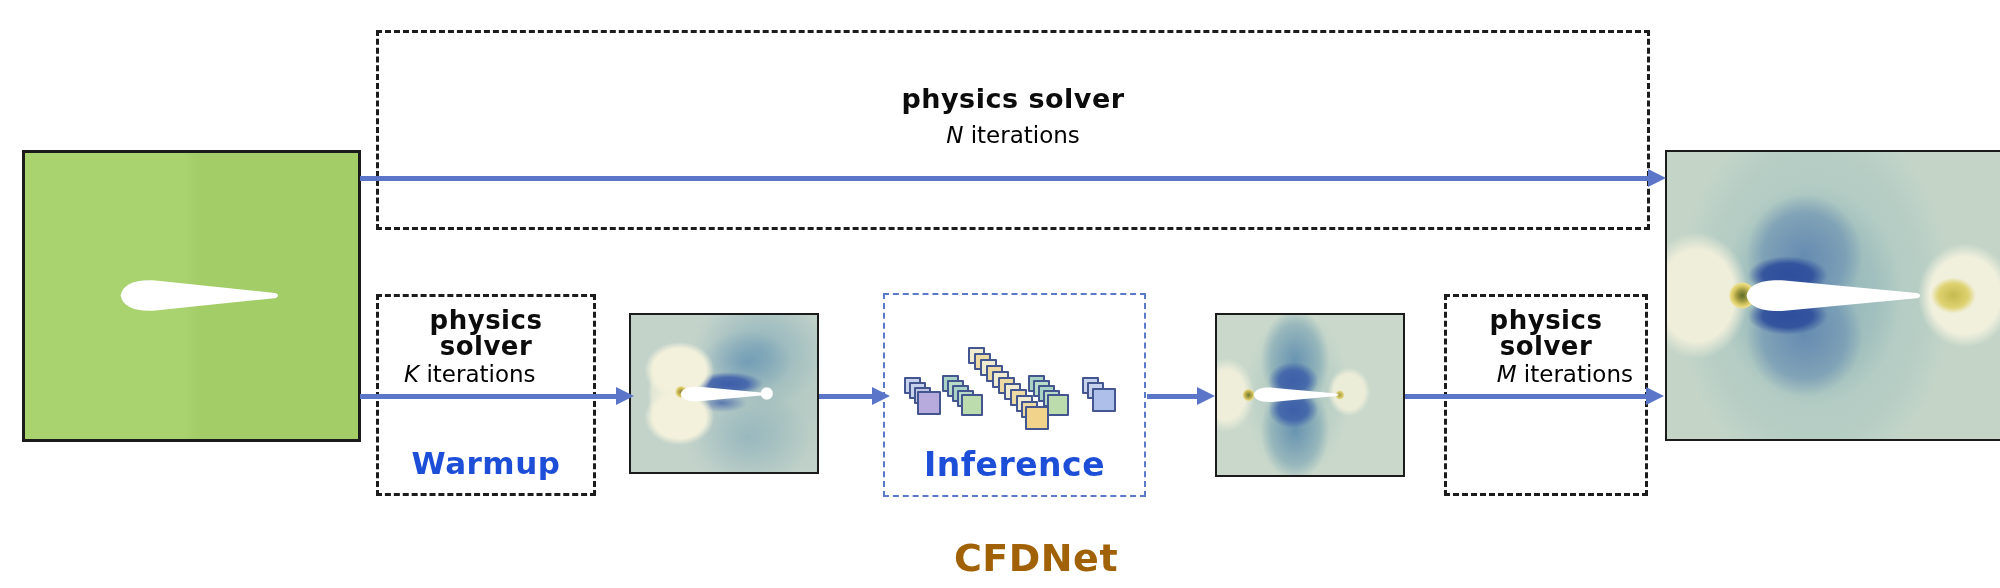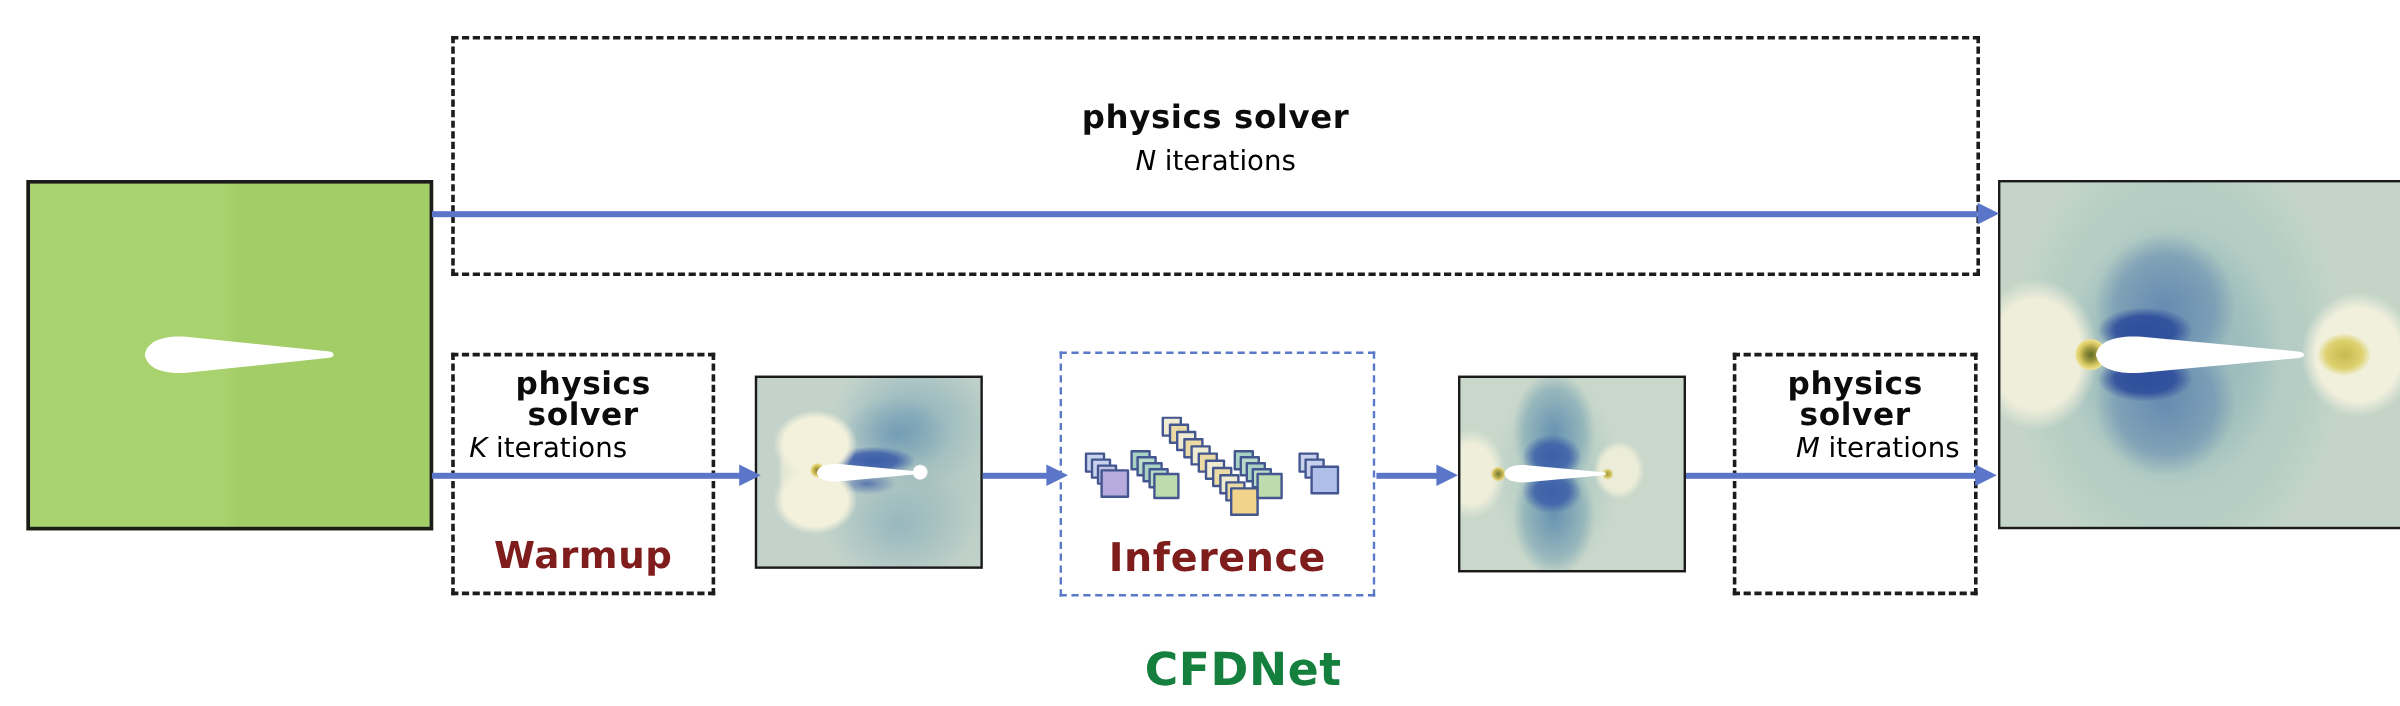--- a/index.html
+++ b/index.html
@@ -10,21 +10,21 @@
   .absbox { position:absolute; }
   .dashed-black { border:3px dashed #1c1c1c; background:transparent; }
   .dashed-blue  { border:2.5px dashed #5b79c9; background:transparent; }
   .img-frame { position:absolute; border:2.5px solid #1b1b1b; overflow:hidden; }
 
   .solver-title { position:absolute; width:100%; text-align:center; font-weight:bold;
                   font-size:26px; color:#0c0c0c; letter-spacing:0.5px; line-height:1; }
   .iter-line { position:absolute; font-size:23px; color:#000000; line-height:1; }
   .iter-var { font-style:italic; }
   .stage-label { position:absolute; width:100%; text-align:center; font-weight:bold;
-                 color:#7f1d1d; letter-spacing:0.5px; line-height:1; }
+                 color:#1d4ed8; letter-spacing:0.5px; line-height:1; }
 
   
   .arrow-line { position:absolute; height:4.5px; background:#5b76c9; z-index:30; }
   .arrow-head { position:absolute; width:0; height:0; z-index:30;
                 border-top:9px solid transparent; border-bottom:9px solid transparent;
                 border-left:18px solid #5b76c9; }
 
   
   #green-square { left:6px; top:150px; width:339px; height:292px;
                   background:#a6d169; border:3px solid #1b1b1b; position:absolute;
@@ -80,21 +80,21 @@
   
   #top-box { left:360px; top:30px; width:1274px; height:200px; }
   #warmup-box { left:360px; top:294px; width:220px; height:202px; }
   #cnn-box { left:867px; top:293px; width:263px; height:204px; }
   #refinement-box { left:1428px; top:294px; width:204px; height:202px; }
 
   #cnn-icon { position:absolute; left:18px; top:52px; width:225px; height:95px; }
   #cnn-icon svg { width:100%; height:100%; display:block; }
 
   #diagram-title { position:absolute; left:820px; top:536px; width:400px; text-align:center;
-                   font-weight:bold; font-size:38px; color:#15803d; letter-spacing:0.5px; }
+                   font-weight:bold; font-size:38px; color:#a16207; letter-spacing:0.5px; }
 </style>
 </head>
 <body>
 
 <div id="canvas">
 
   <div id="green-square">
     <div class="airfoil" style="left:26%; top:43.5%; width:52%; height:13%;">
       <svg viewBox="0 0 200 26" preserveAspectRatio="none">
         <path d="M10,13 C12,5.5 26,1.5 50,2.5 L188,11.2 C193,11.8 193,14.2 188,14.8 L50,23.5 C26,24.5 12,20.5 10,13 Z" fill="#ffffff"></path>
@@ -107,21 +107,21 @@
     <div class="iter-line" style="top:91px; width:100%; text-align:center;">
       <span class="iter-var">N</span><span> iterations</span>
     </div>
   </div>
 
   <div class="arrow-line" style="left:344px; top:176px; width:1288px;"></div>
   <div class="arrow-head" style="left:1632px; top:169px;"></div>
 
   <div class="absbox dashed-black" id="warmup-box">
     <div class="solver-title" style="top:10px;">physics solver</div>
-    <div class="iter-line" style="top:66px; left:12px;text-align:right;">
+    <div class="iter-line" style="top:66px; left:25px;text-align:right;">
       <span class="iter-var">K</span><span> iterations</span>
     </div>
     <div class="stage-label" style="top:151px; font-size:31px;">Warmup</div>
   </div>
 
   <div class="arrow-line" style="left:344px; top:394px; width:258px;"></div>
   <div class="arrow-head" style="left:600px; top:387px;"></div>
 
   <div class="img-frame" id="img-warmup-out">
     <div class="airfoil" style="left:24%; top:44.5%; width:50%; height:11.5%;">

